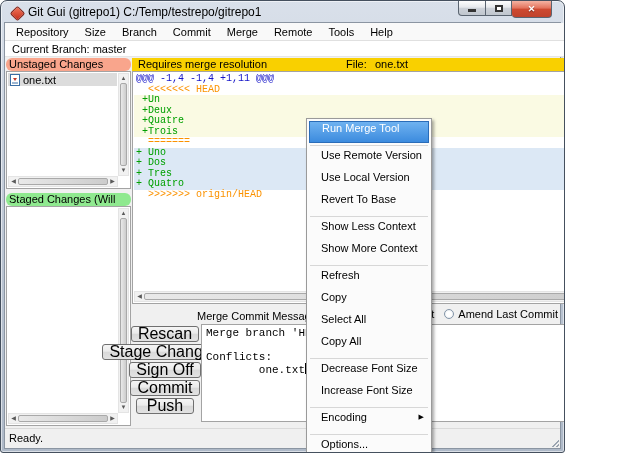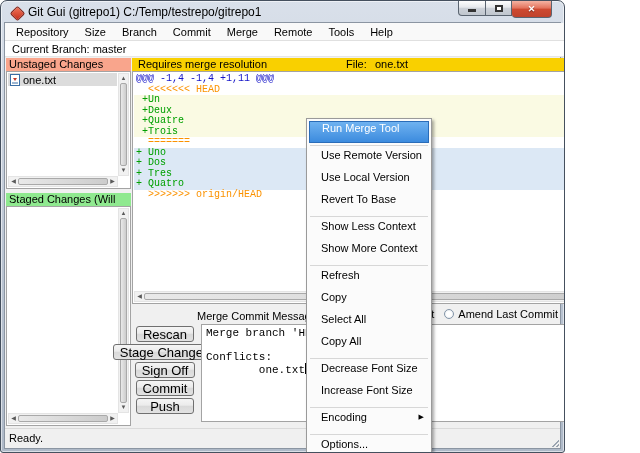--- a/index.html
+++ b/index.html
@@ -26,21 +26,21 @@
   .max-glyph{width:8px;height:7px;border:2px solid #333;box-sizing:border-box;background:#fff;}
   
   .client{position:absolute;left:3px;top:21px;right:3px;bottom:3px;background:#F0F0F0;
     border:1px solid #8B95A2;box-sizing:border-box;}
   .menubar{position:absolute;left:4px;top:22px;width:632px;height:18px;background:#F9F9F9;
     border-bottom:1px solid #E0E0E0;display:flex;align-items:center;padding-left:3px;box-sizing:border-box;}
   .menu-item{padding:2px 8px;}
   .branchbar{position:absolute;left:4px;top:40px;width:632px;height:16px;background:#FFFFFF;
     border-bottom:1px solid #E6E6E6;line-height:16px;padding-left:7px;box-sizing:border-box;}
   
-  .pane-header{position:absolute;left:5px;width:125px;height:13px;line-height:13px;padding-left:3px;box-sizing:border-box;}
+  .pane-header{position:absolute;left:5px;width:125px;height:13px;line-height:13px;padding-left:3px;box-sizing:border-box;border-radius:6px;}
   .unstaged-header{top:57px;background:#F9A58C;}
   .staged-header{top:192px;background:#8FE98F;}
   .listbox{position:absolute;left:5px;width:125px;background:#fff;border:1px solid #A3A3A3;box-sizing:border-box;}
   .unstaged-list{top:70px;height:118px;}
   .staged-list{top:205px;height:220px;}
   .file-row{position:absolute;left:1px;top:1px;right:13px;height:13px;background:#DCDCDC;
     display:flex;align-items:center;gap:3px;padding-left:2px;}
   .file-row svg{flex:0 0 auto;}
   
   .sbv,.sbh{position:absolute;background:#F1F1F1;border:1px solid #E4E4E4;box-sizing:border-box;display:flex;}
@@ -74,21 +74,21 @@
   .commit-label{position:absolute;left:196px;top:309px;}
   .radio-group{position:absolute;top:307px;right:6px;display:flex;align-items:center;gap:10px;}
   .radio-opt{display:flex;align-items:center;gap:4px;}
   .radio{width:10px;height:10px;border-radius:50%;border:1px solid #8395A8;box-sizing:border-box;
     background:radial-gradient(#fff 40%,#DDE3E9);}
   .radio.on{position:relative;}
   .radio.on::after{content:"";position:absolute;left:2px;top:2px;width:4px;height:4px;border-radius:50%;background:#2C67B0;}
   .btn-col{position:absolute;left:131px;top:325px;width:66px;display:flex;flex-direction:column;align-items:center;gap:2px;}
   .btn{box-sizing:border-box;height:16px;min-width:58px;padding:0 6px;border:1px solid #707070;border-radius:3px;
     background:linear-gradient(#F5F5F5,#EBEBEB 45%,#D9D9D9 50%,#E2E2E2);
-    display:flex;align-items:center;justify-content:center;font-size:13px;white-space:nowrap;}
+    display:flex;align-items:center;justify-content:center;font-size:16px;white-space:nowrap;}
   .msg-box{position:absolute;left:200px;top:323px;width:432px;height:98px;background:#fff;
     border:1px solid #A3A3A3;box-sizing:border-box;}
   .msg-lines{position:absolute;left:1px;top:2px;right:13px;bottom:1px;overflow:hidden;
     font-family:"Liberation Mono","DejaVu Sans Mono",monospace;font-size:11px;line-height:12px;}
   .msg-line{white-space:pre;min-height:12px;padding-left:3px;}
   .caret{display:inline-block;width:1px;height:11px;background:#000;vertical-align:-1px;}
   .v-msg{right:1px;top:1px;bottom:1px;}
   
   .status-sep{position:absolute;left:4px;right:4px;top:427px;height:1px;background:#DADADA;}
   .status-text{position:absolute;left:8px;top:431px;}

